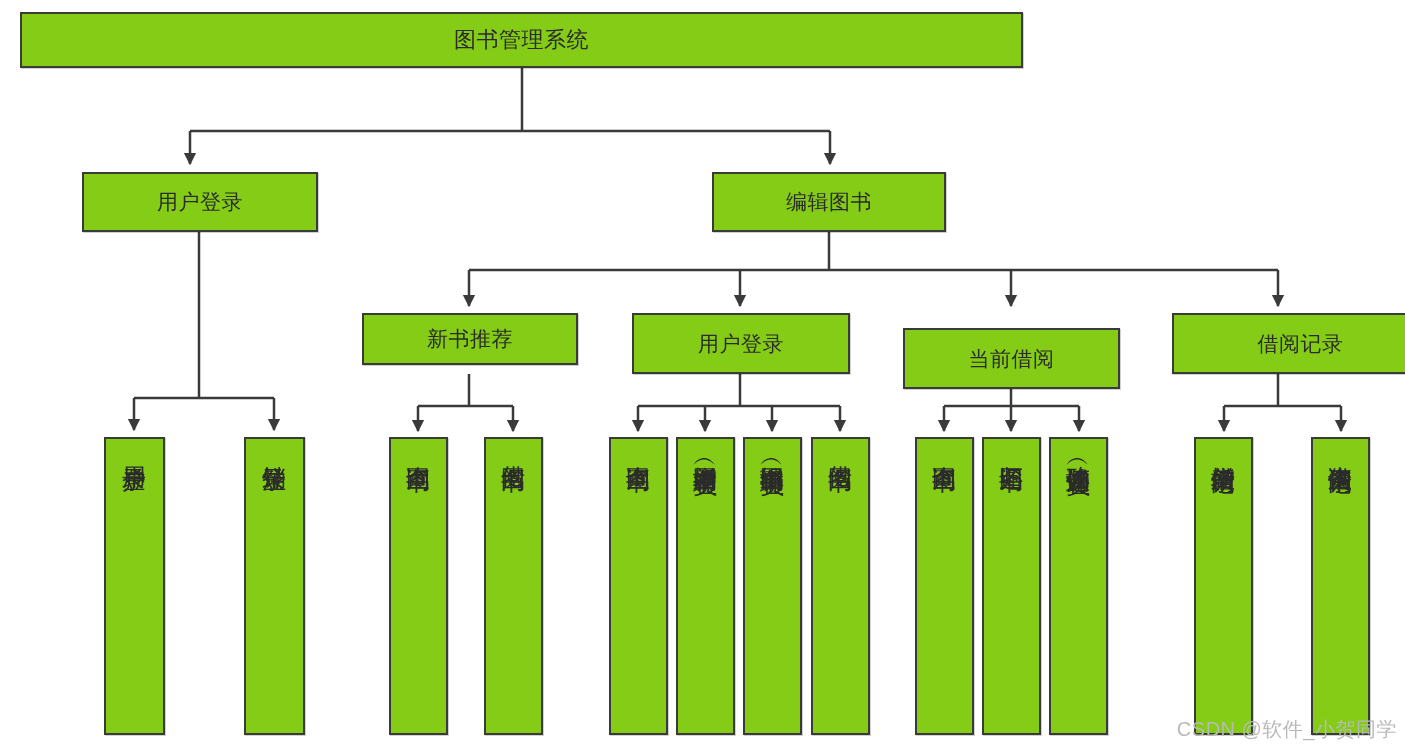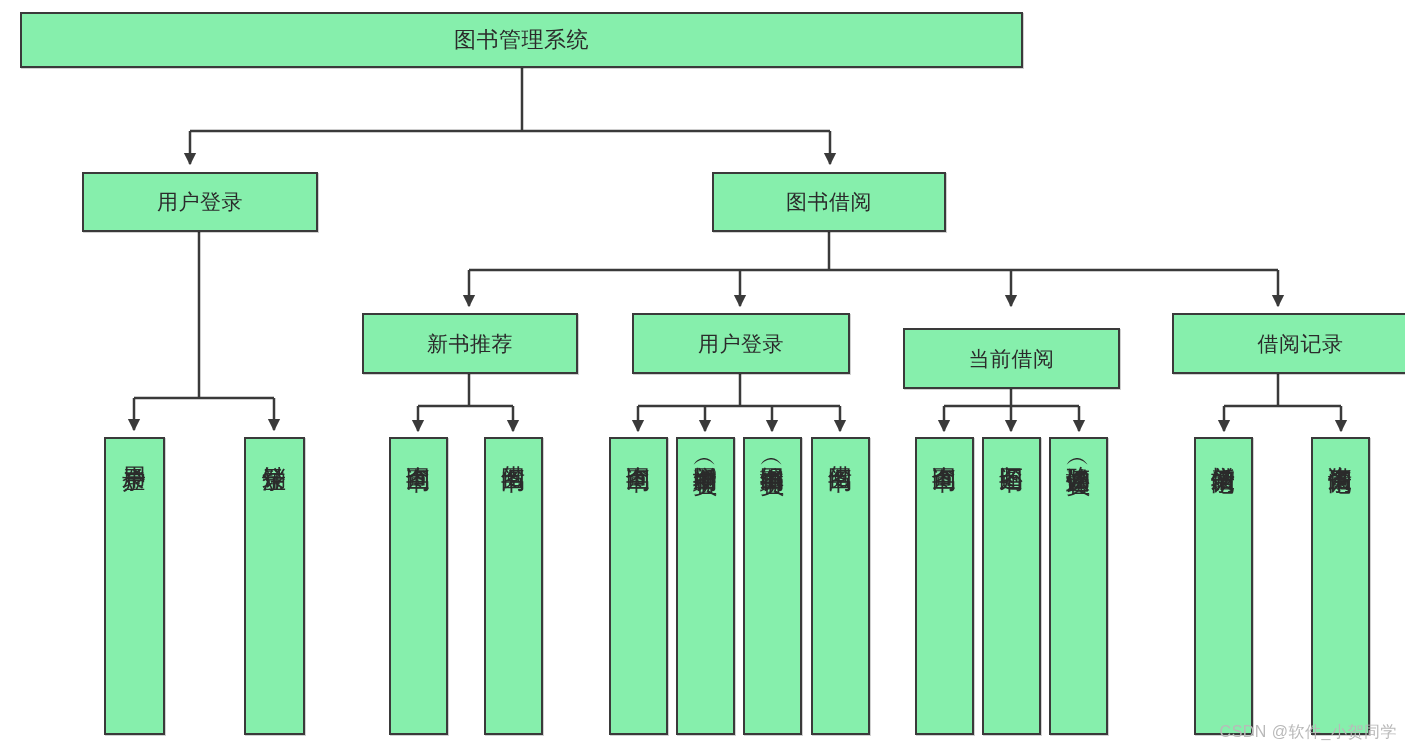--- a/index.html
+++ b/index.html
@@ -21,21 +21,21 @@
     position: absolute;
     left: 0;
     top: 0;
     width: 1405px;
     height: 747px;
     pointer-events: none;
   }
   .node {
     position: absolute;
     box-sizing: border-box;
-    background: #86efac;
+    background: #84cc16;
     border: 2px solid #3a3a3a;
     display: flex;
     align-items: center;
     justify-content: center;
     color: #2b2b2b;
     box-shadow: 1px 1px 0 rgba(0,0,0,0.18);
   }
   .node .lbl {
     display: block;
     text-align: center;
@@ -58,21 +58,21 @@
     text-orientation: upright;
     font-size: 24px;
     line-height: 1.05;
     letter-spacing: 1px;
     white-space: nowrap;
   }
   .watermark {
     position: absolute;
     right: 8px;
     bottom: 4px;
-    font-size: 16px;
+    font-size: 20px;
     color: #b9b9b9;
     white-space: nowrap;
     letter-spacing: 0.5px;
   }
 </style>
 </head>
 <body>
 
 <div id="canvas">
 
@@ -127,24 +127,24 @@
   </svg>
 
   <div class="node root horiz" style="left:20px; top:12px; width:1003px; height:56px;">
     <span class="lbl">图书管理系统</span>
   </div>
 
   <div class="node horiz" style="left:82px; top:172px; width:236px; height:60px;">
     <span class="lbl">用户登录</span>
   </div>
   <div class="node horiz" style="left:712px; top:172px; width:234px; height:60px;">
-    <span class="lbl">图书借阅</span>
-  </div>
-
-  <div class="node horiz" style="left:362px; top:313px; width:216px; height:61px;">
+    <span class="lbl">编辑图书</span>
+  </div>
+
+  <div class="node horiz" style="left:362px; top:313px; width:216px; height:52px;">
     <span class="lbl">新书推荐</span>
   </div>
   <div class="node horiz" style="left:632px; top:313px; width:218px; height:61px;">
     <span class="lbl">用户登录</span>
   </div>
   <div class="node horiz" style="left:903px; top:328px; width:217px; height:61px;">
     <span class="lbl">当前借阅</span>
   </div>
   <div class="node horiz" style="left:1172px; top:313px; width:257px; height:61px;">
     <span class="lbl">借阅记录</span>

